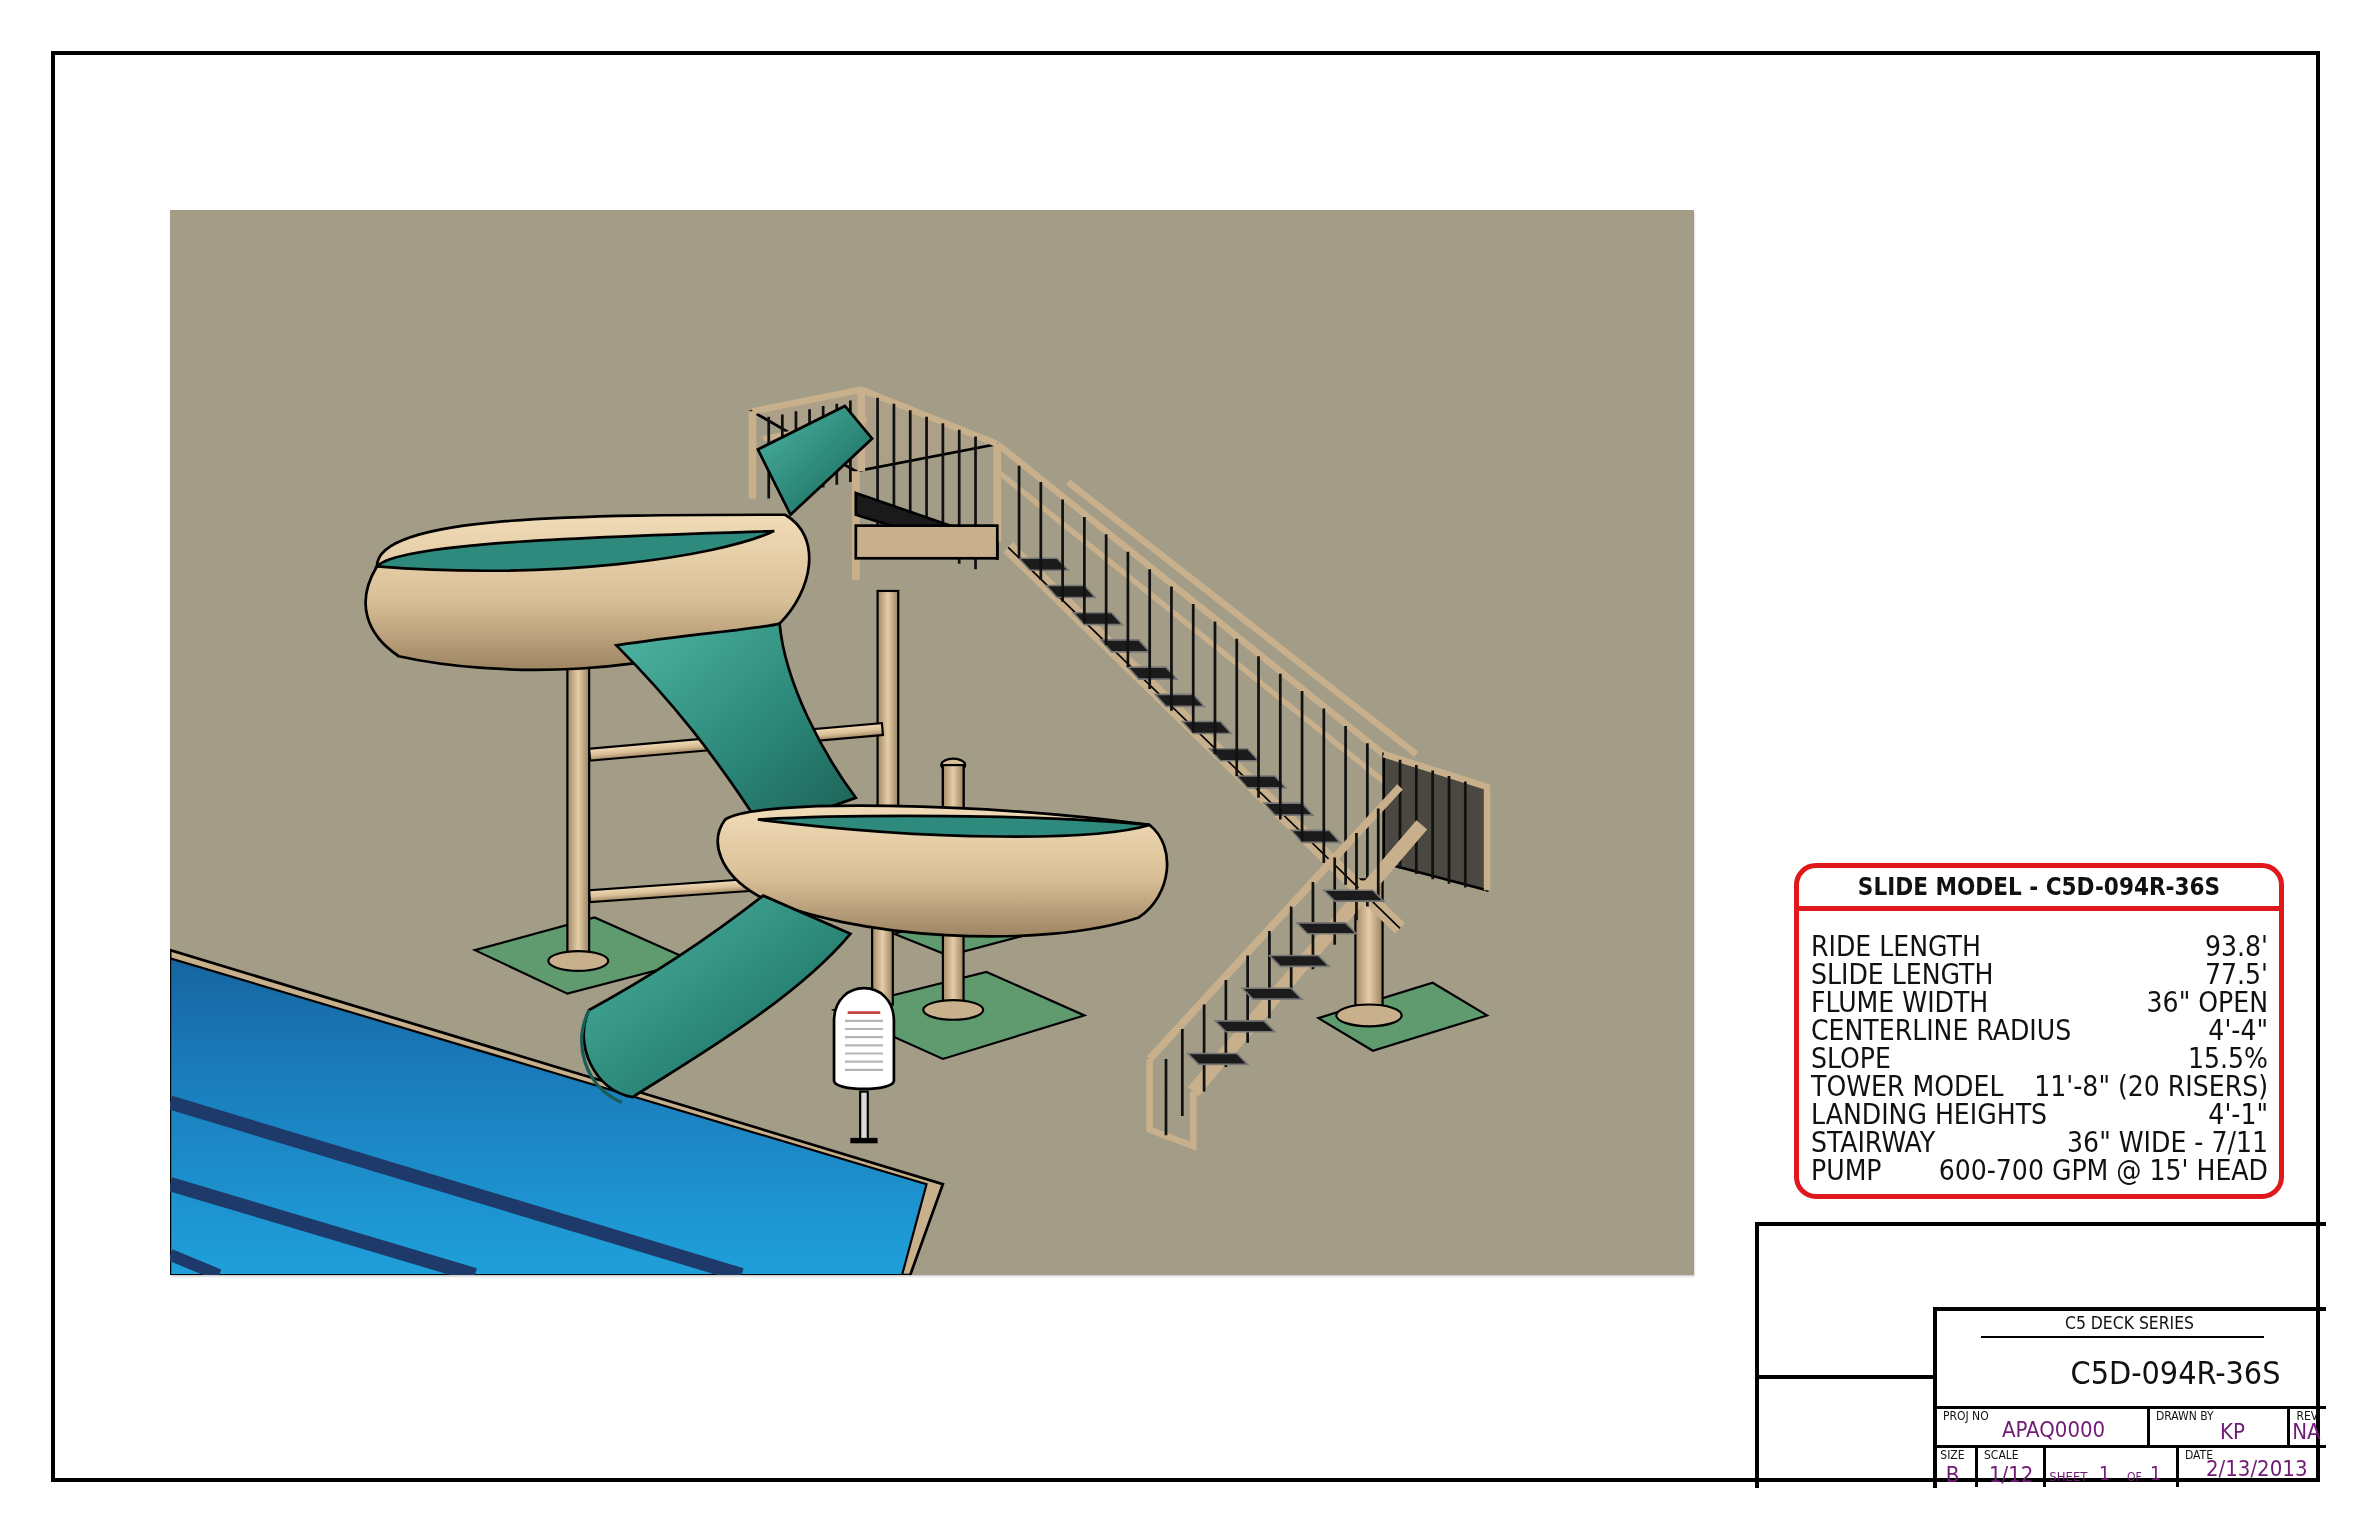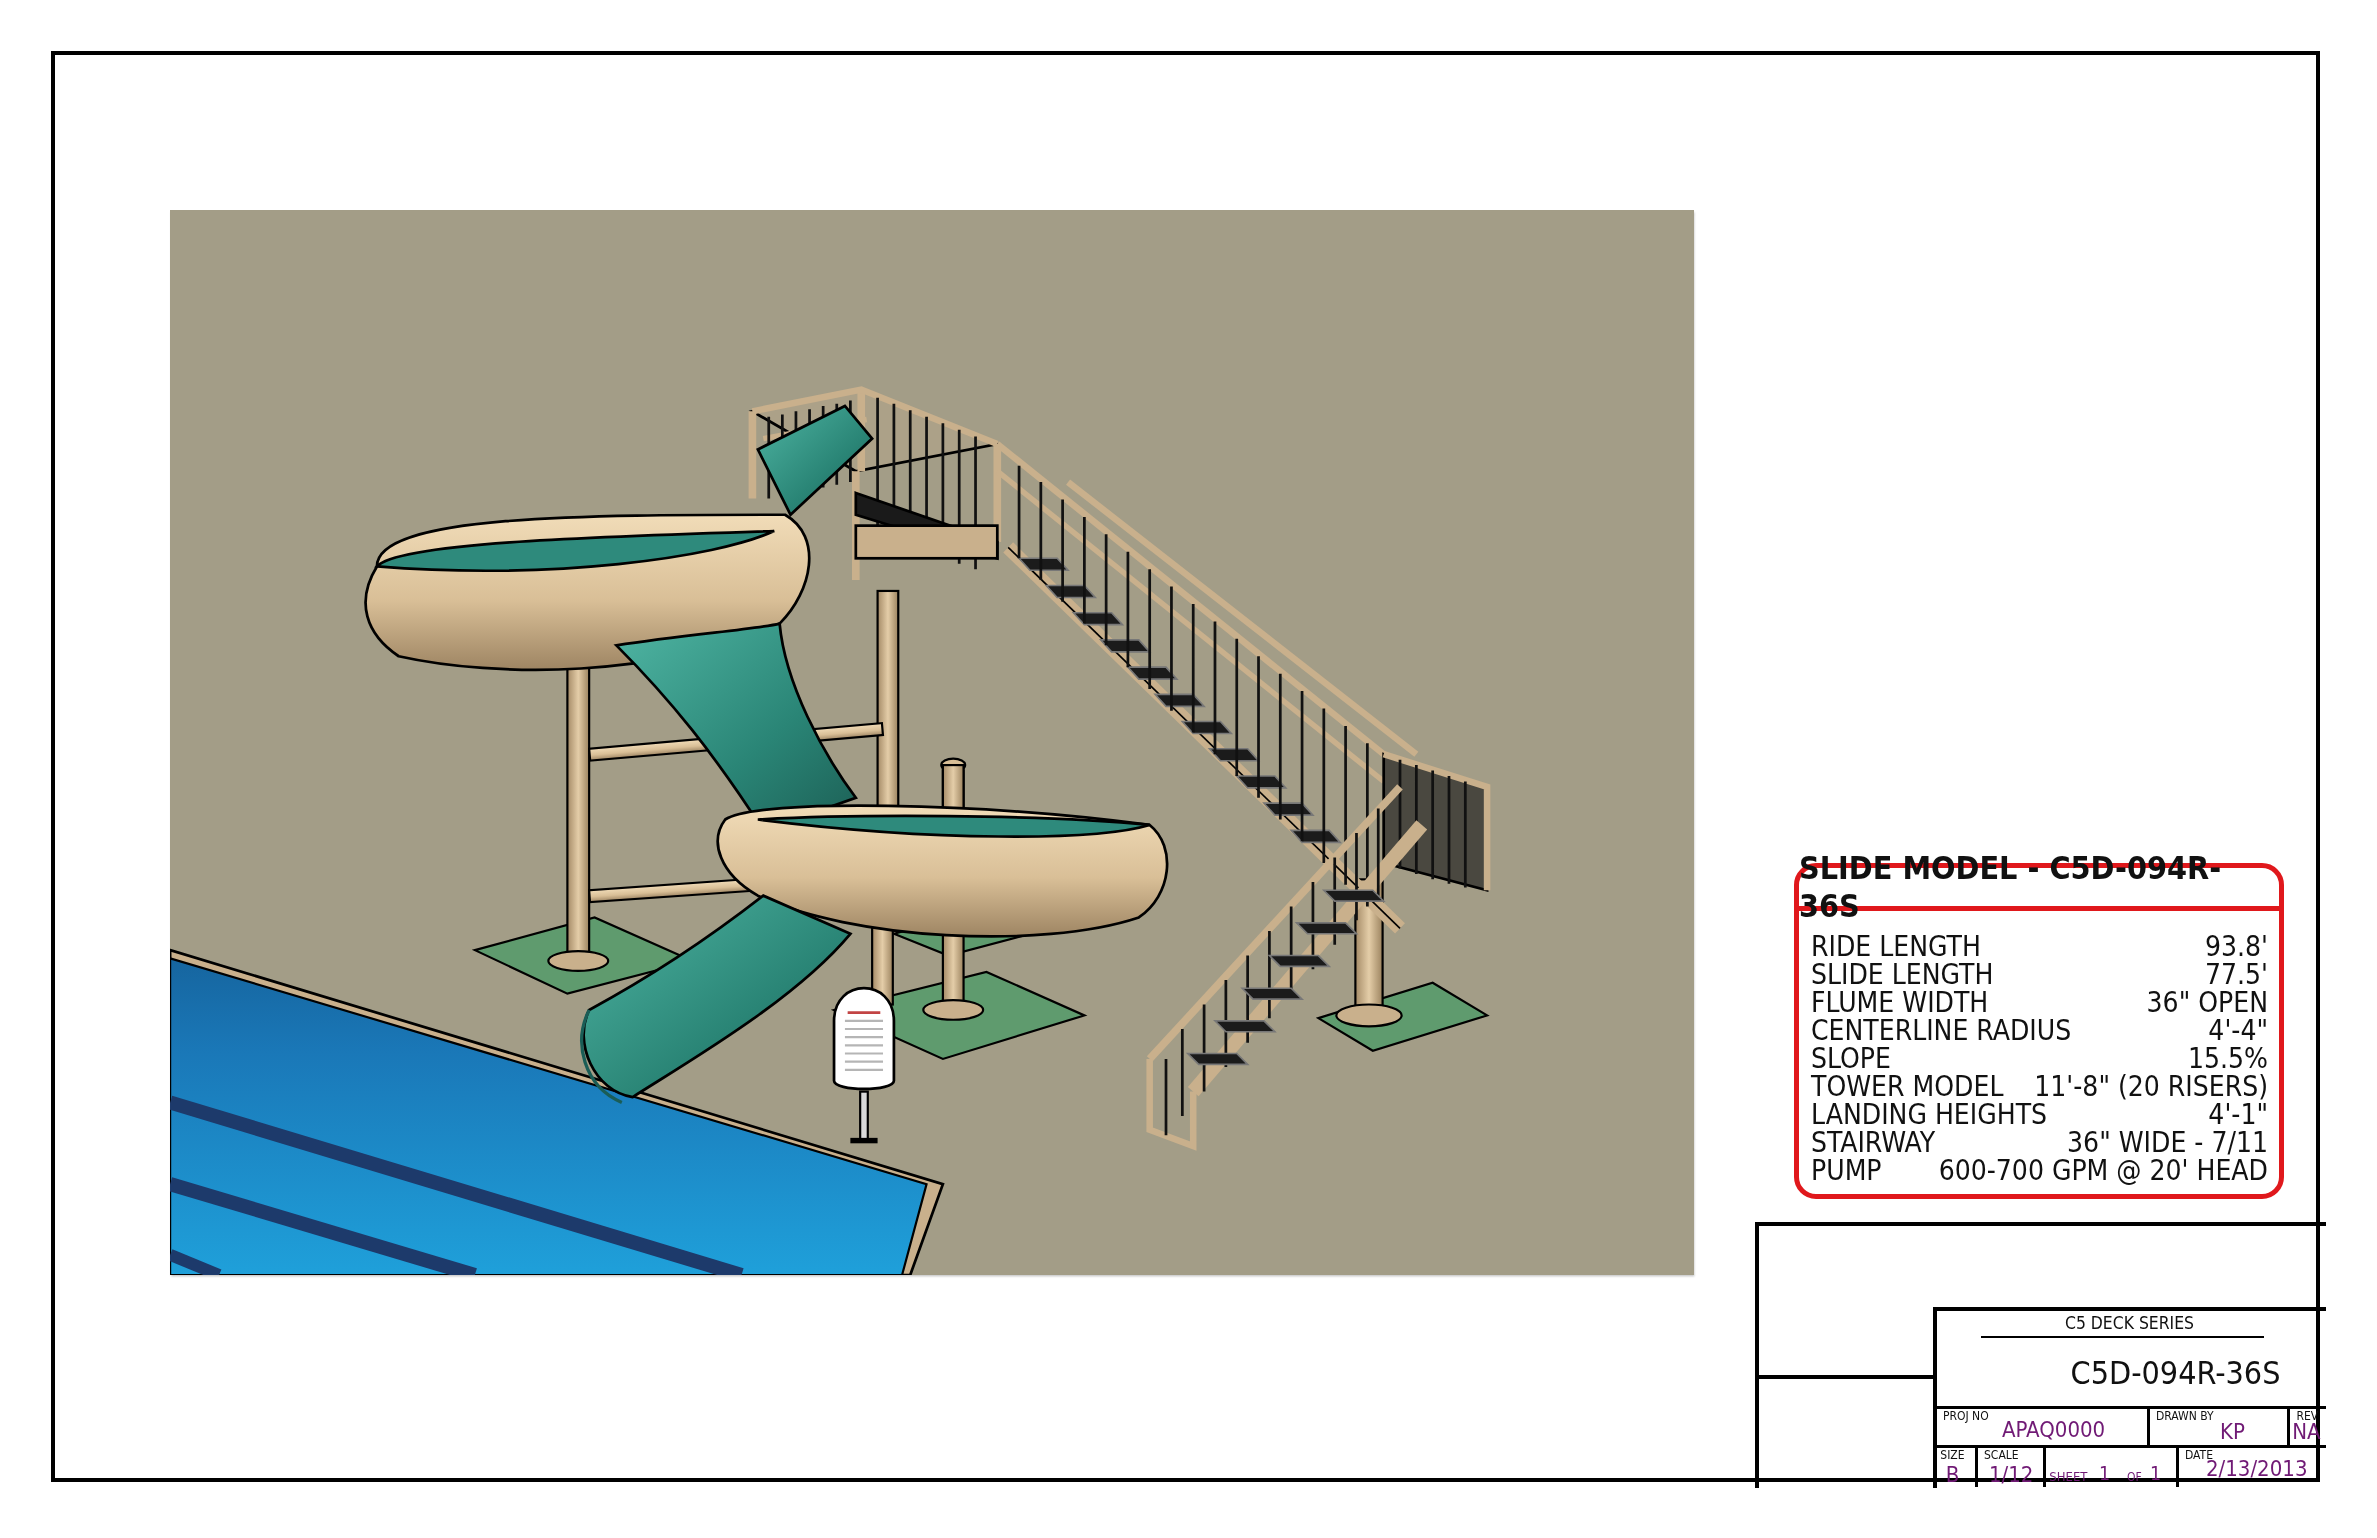--- a/index.html
+++ b/index.html
@@ -2,21 +2,21 @@
 <html style="font-size:8.7px"><head>
 <meta charset="utf-8">
 <style>
   html,body{margin:0;padding:0;background:#ffffff;}
   body{width:2377px;height:1538px;position:relative;overflow:hidden;font-family:"DejaVu Sans Condensed","DejaVu Sans",sans-serif;}
   .sheet-border{position:absolute;left:51px;top:51px;width:2269px;height:1431px;border:4.4px solid #000;box-sizing:border-box;}
   .render{position:absolute;left:170px;top:210px;width:1524px;height:1065px;background:#a39d87;overflow:hidden;box-shadow:1.1px 1.6px 2.2px rgba(0,0,0,.25);}
   .render svg{position:absolute;left:0;top:0;width:100%;height:100%;}
 
   .spec-box{position:absolute;left:1794px;top:863px;width:490px;height:336px;border:5.4px solid #e0181c;border-radius:22px;box-sizing:border-box;background:#fff;}
-  .spec-title{height:38px;border-bottom:5.4px solid #e0181c;display:flex;align-items:center;justify-content:center;font-weight:bold;font-size:32px;letter-spacing:0;color:#111;}
+  .spec-title{height:38px;border-bottom:5.4px solid #e0181c;display:flex;align-items:center;justify-content:center;font-weight:bold;font-size:24px;letter-spacing:0;color:#111;}
   .spec-rows{padding:22px 11px 0 12px;}
   .spec-row{display:flex;justify-content:space-between;font-size:28px;line-height:28px;color:#111;}
   .spec-row span{white-space:nowrap;}
 
   .tb-outer{position:absolute;left:1755px;top:1222px;width:571px;height:266px;border-top:4.4px solid #000;border-left:4.4px solid #000;box-sizing:border-box;}
   .tb-left-divider{position:absolute;left:1755px;top:1375px;width:182px;height:4.4px;background:#000;}
   .tb-main{position:absolute;left:1933px;top:1307px;width:393px;height:181px;border-top:4.4px solid #000;border-left:4.4px solid #000;box-sizing:border-box;}
   .tb-series{position:absolute;left:1933px;top:1313px;width:393px;text-align:center;font-size:17.4px;color:#111;}
   .tb-series-line{position:absolute;left:1981px;top:1336px;width:283px;height:2.2px;background:#000;}
   .tb-model{position:absolute;left:1979px;top:1354px;width:393px;text-align:center;font-size:32px;color:#111;}
@@ -205,21 +205,21 @@
     <div class="spec-row">
       <span>LANDING HEIGHTS</span>
       <span>4'-1"</span>
     </div>
     <div class="spec-row">
       <span>STAIRWAY</span>
       <span>36" WIDE - 7/11</span>
     </div>
     <div class="spec-row">
       <span>PUMP</span>
-      <span>600-700 GPM @ 20' HEAD</span>
+      <span>600-700 GPM @ 15' HEAD</span>
     </div>
   </div>
 </div>
 
 <div class="tb-outer"></div>
 <div class="tb-left-divider"></div>
 <div class="tb-main"></div>
 <div class="tb-series">C5 DECK SERIES</div>
 <div class="tb-series-line"></div>
 <div class="tb-model">C5D-094R-36S</div>

